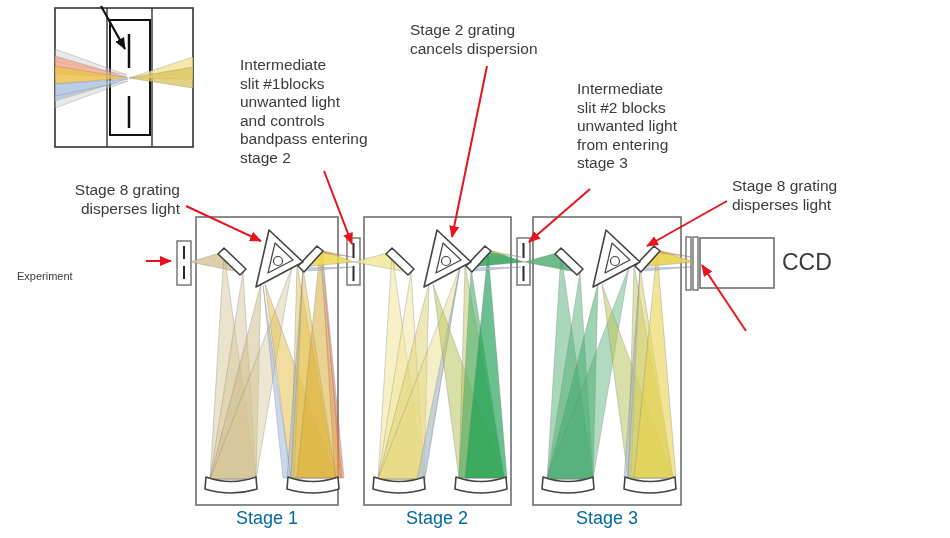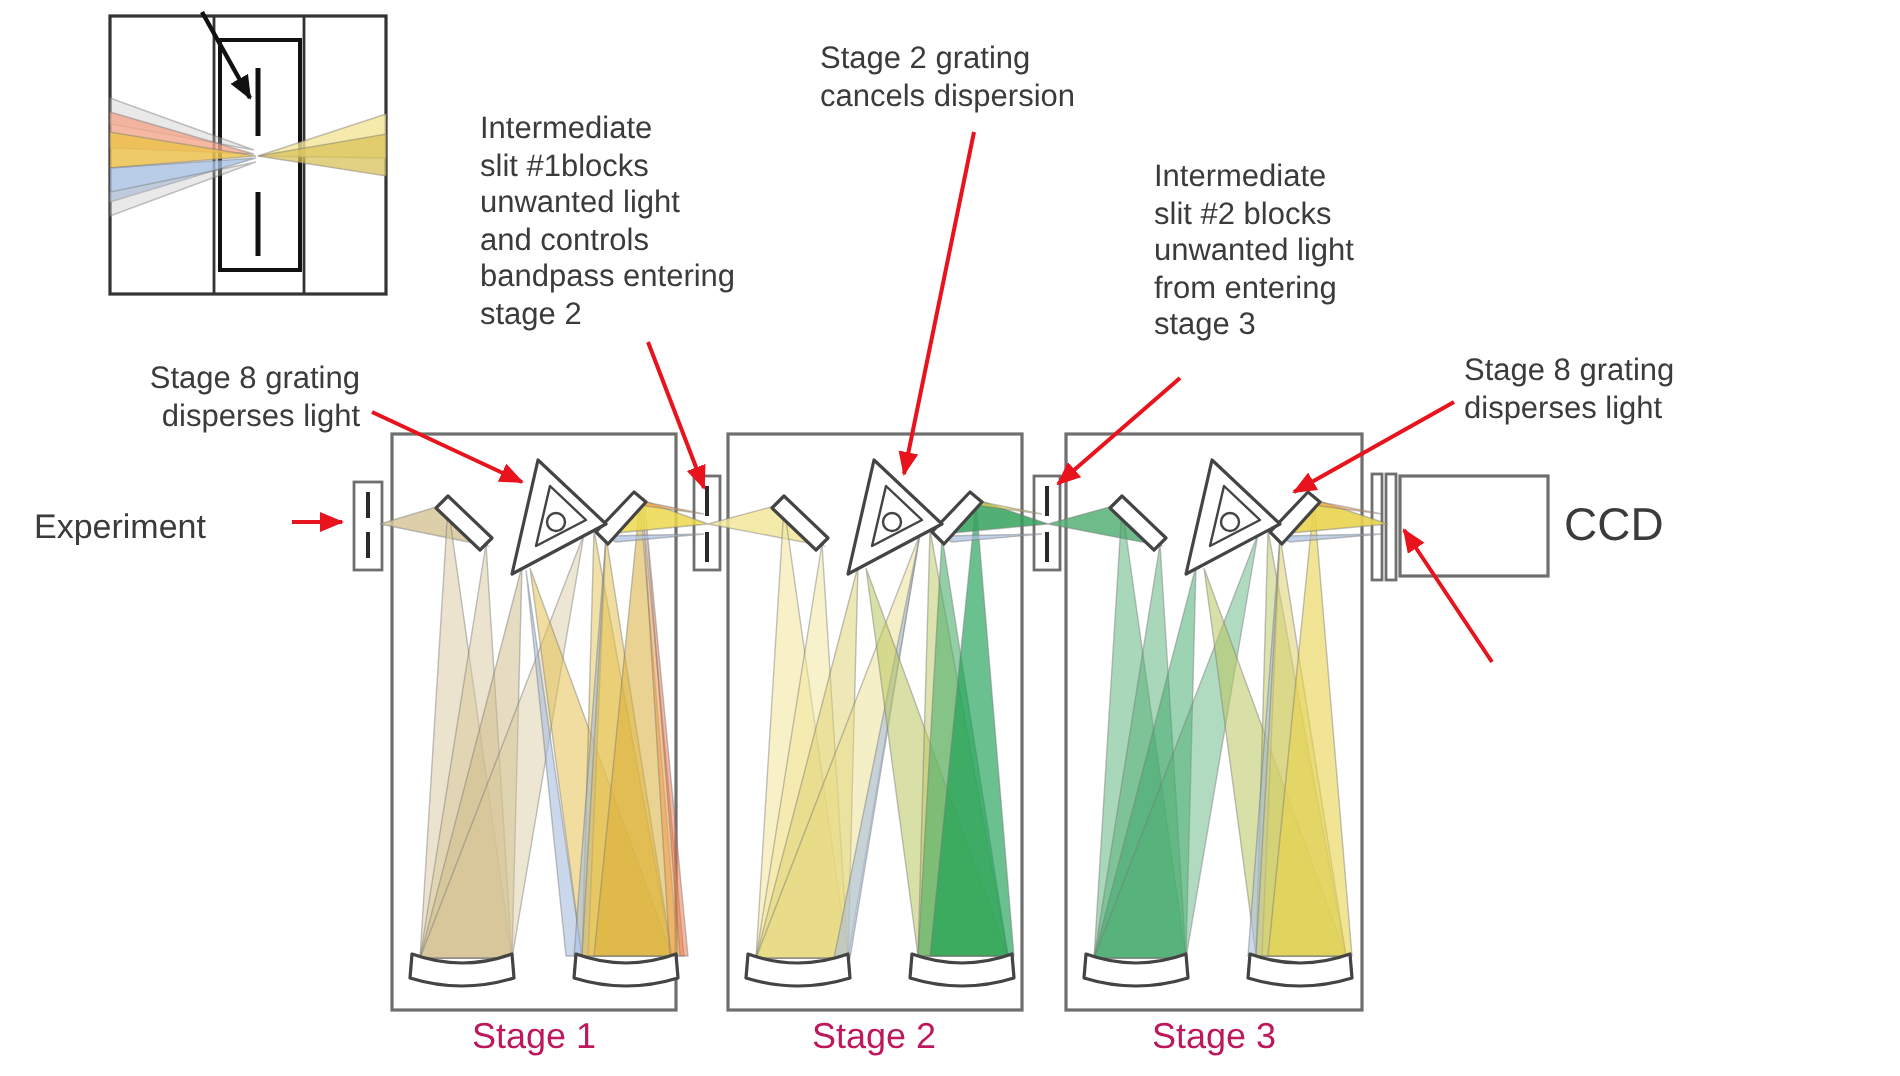--- a/index.html
+++ b/index.html
@@ -1,20 +1,20 @@
 <!DOCTYPE html>
 <html><head>
 <meta charset="utf-8">
 <style>
   html,body{margin:0;padding:0;background:#fff;}
   #scene{position:relative;width:950px;height:538px;background:#fff;overflow:hidden;
          font-family:"Liberation Sans",sans-serif;color:#3b3b3b;}
   #diagram{position:absolute;left:0;top:0;}
   .note{position:absolute;font-size:15.5px;line-height:18.5px;white-space:pre-line;color:#3b3b3b;}
-  .stage-label{position:absolute;font-size:18px;text-align:center;width:120px;color:#be185d;}
+  .stage-label{position:absolute;font-size:18px;text-align:center;width:120px;color:#0369a1;}
   .beam{stroke:rgba(120,120,120,.45);stroke-width:.7;}
   .optic{fill:#fff;stroke:#444;stroke-width:1.6;stroke-linejoin:round;}
   .optic-thin{fill:none;stroke:#444;stroke-width:1.2;stroke-linejoin:round;}
   .box{fill:none;stroke:#6f6f6f;stroke-width:1.6;}
   .slitrect{fill:#fff;stroke:#6f6f6f;stroke-width:1.4;}
   .jaw{stroke:#2a2a2a;stroke-width:2;}
   .redline{stroke:#e8131d;stroke-width:2;fill:none;}
 </style>
 </head>
 <body>
@@ -138,21 +138,21 @@
     <line class="redline" x1="324" y1="171" x2="352" y2="244" marker-end="url(#ra)"></line>
     <line class="redline" x1="487" y1="66" x2="452" y2="237" marker-end="url(#ra)"></line>
     <line class="redline" x1="590" y1="189" x2="529" y2="242" marker-end="url(#ra)"></line>
     <line class="redline" x1="727" y1="201" x2="647" y2="246" marker-end="url(#ra)"></line>
     <line class="redline" x1="746" y1="331" x2="702" y2="265" marker-end="url(#ra)"></line>
   </g>
 </svg>
 
 <div class="note" style="left:40px;top:181px;width:140px;text-align:right;">Stage 8 grating
 disperses light</div>
-<div class="note" style="left:17px;top:255px;font-size:17px;">Experiment</div>
+<div class="note" style="left:17px;top:267px;font-size:11px;">Experiment</div>
 <div class="note" style="left:240px;top:56px;width:150px;">Intermediate
 slit #1blocks
 unwanted light
 and controls
 bandpass entering
 stage 2</div>
 <div class="note" style="left:410px;top:21px;width:150px;">Stage 2 grating
 cancels dispersion</div>
 <div class="note" style="left:577px;top:80px;width:130px;">Intermediate
 slit #2 blocks

